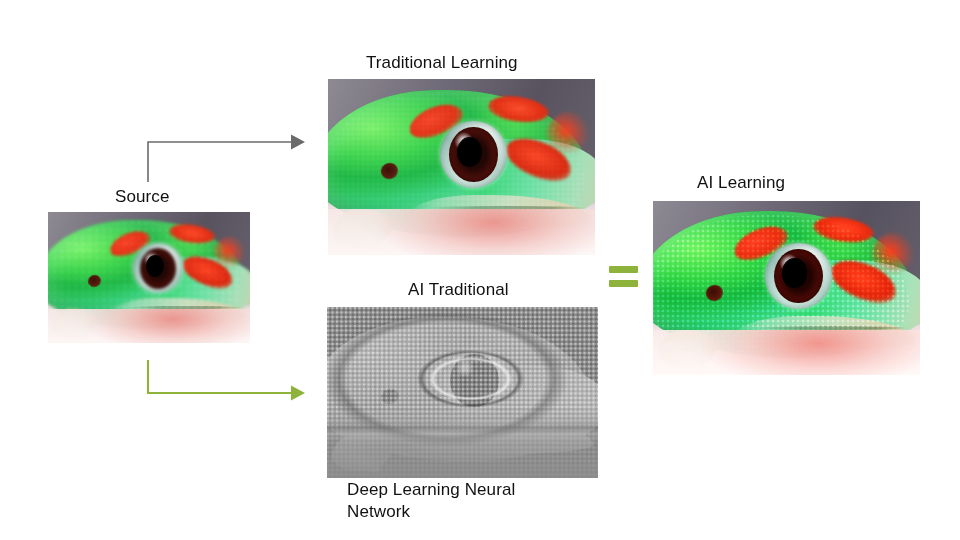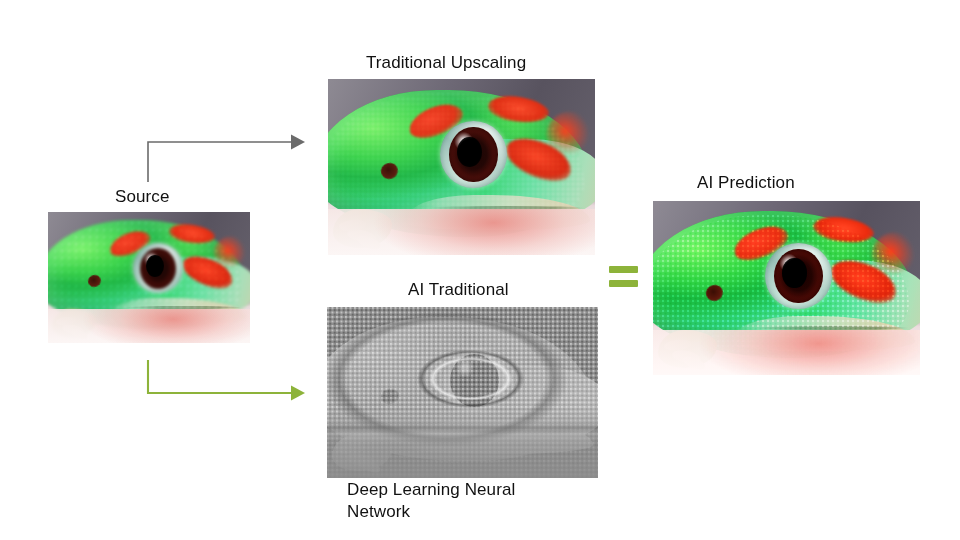--- a/index.html
+++ b/index.html
@@ -248,21 +248,21 @@
       <div class="g-eye"></div>
       <div class="g-pupil"></div>
       <div class="g-foot"></div>
       <div class="g-toe1"></div>
       <div class="g-toe2"></div>
       <div class="g-toe3"></div>
       <div class="g-table"></div>
     </div>
   </div>
 
-  <div class="caption" style="left:366px; top:52px;">Traditional Upscaling</div>
+  <div class="caption" style="left:366px; top:52px;">Traditional Learning</div>
 
   <div class="photo soft" style="left:328px; top:79px; width:267px; height:176px;">
     <div class="gecko">
       <div class="g-bg"></div>
       <div class="g-head"></div>
       <div class="g-snout"></div>
       <div class="g-red1"></div>
       <div class="g-red2"></div>
       <div class="g-red3"></div>
       <div class="g-red4"></div>
@@ -306,21 +306,21 @@
   </div>
 
   <div class="caption" style="left:347px; top:479px; width:230px;">Deep Learning Neural
 Network</div>
 
   <div class="equals" style="left:609px; top:266px; width:29px;">
     <span></span>
     <span></span>
   </div>
 
-  <div class="caption" style="left:697px; top:172px;">AI Prediction</div>
+  <div class="caption" style="left:697px; top:172px;">AI Learning</div>
 
   <div class="photo sharp" style="left:653px; top:201px; width:267px; height:174px;">
     <div class="gecko">
       <div class="g-bg"></div>
       <div class="g-head"></div>
       <div class="g-snout"></div>
       <div class="g-red1"></div>
       <div class="g-red2"></div>
       <div class="g-red3"></div>
       <div class="g-red4"></div>

